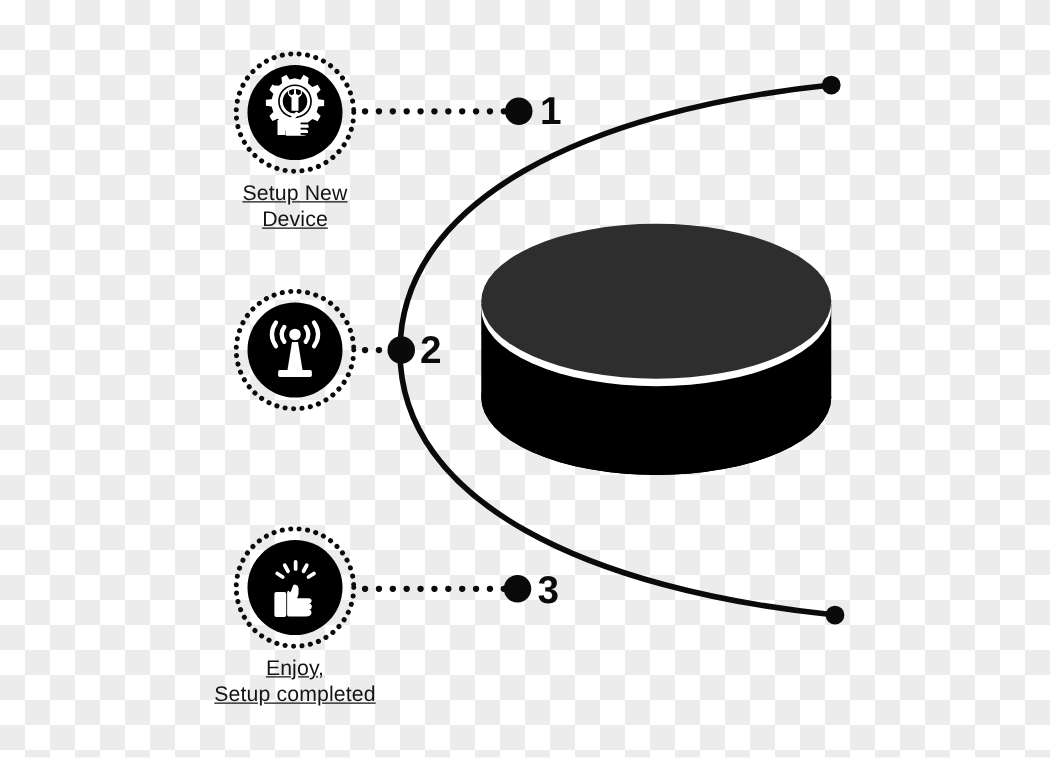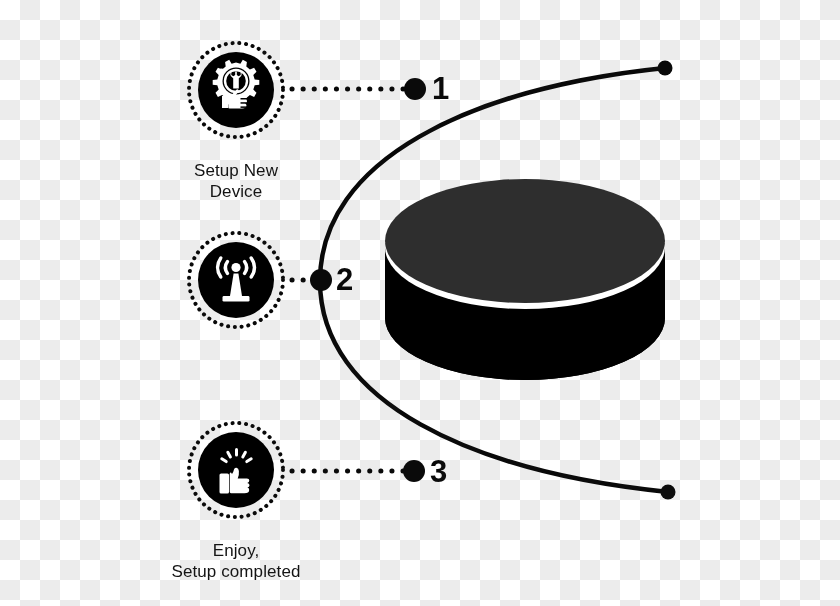--- a/index.html
+++ b/index.html
@@ -44,27 +44,28 @@
   }
   .badge {
     position: relative;
     width: 104px;
     height: 104px;
     margin: 0 auto;
   }
   .badge svg { display: block; }
 
   .step-label {
-    margin-top: 18px;
+    margin-top: 2px;
     font-size: 17px;
     line-height: 21px;
     color: #141414;
     font-family: "Liberation Sans", sans-serif;
     letter-spacing: .1px;
     white-space: pre-line;
+    text-decoration: underline;
   }
 
   #step-1 { left: 141px; top: 38px;  }
   #step-2 { left: 141px; top: 228px; }
   #step-3 { left: 141px; top: 418px; text-align: center; }
 
   
   .step-number {
     position: absolute;
     font-size: 31px;

